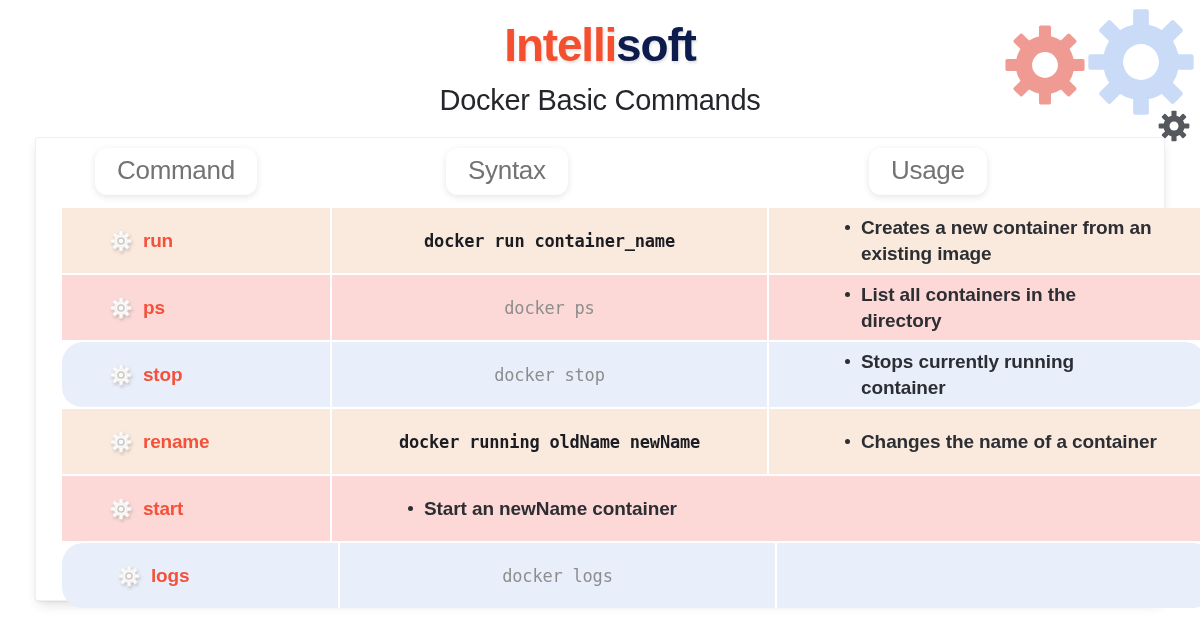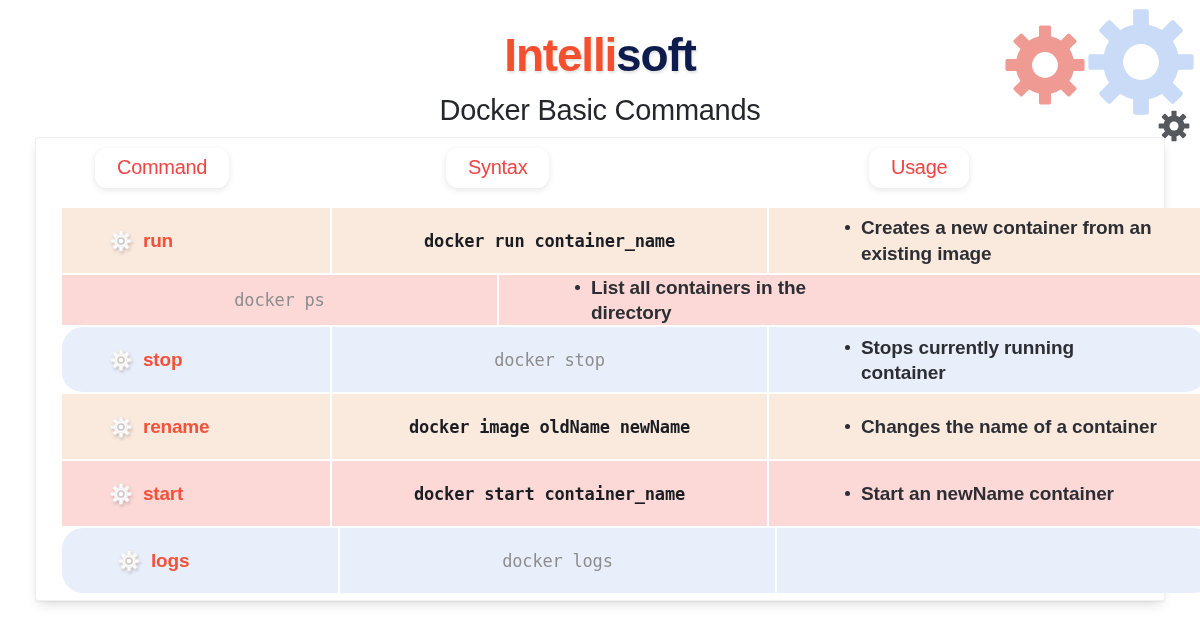--- a/index.html
+++ b/index.html
@@ -25,21 +25,21 @@
     pointer-events: none;
   }
   .deco-gear { position: absolute; }
   .gear-salmon { left: 12px; top: 22px; }
   .gear-blue   { left: 95px; top: 6px; }
   .gear-small  { left: 168px; top: 110px; }
 
   
   .header {
     position: absolute;
-    top: 14px; left: 0;
+    top: 4px; left: 0;
     width: 1200px;
     text-align: center;
   }
   .logo {
     margin-top: 18px;
     font-size: 46px;
     font-weight: 800;
     letter-spacing: -1.2px;
     line-height: 1;
     text-shadow: 1px 2px 3px rgba(0,0,0,0.13);
@@ -71,22 +71,22 @@
   .col-head-row {
     position: relative;
     height: 70px;
   }
   .col-head {
     position: absolute;
     top: 10px;
     background: #ffffff;
     border-radius: 12px;
     box-shadow: 0 2px 7px rgba(0,0,0,0.10);
-    font-size: 20px;
-    color: #ef4444;
+    font-size: 26px;
+    color: #737373;
     text-align: center;
     padding: 8px 22px 10px 22px;
     line-height: 1.1;
     letter-spacing: -0.3px;
     white-space: nowrap;
   }
   .col-head.h-command { left: 59px; }
   .col-head.h-syntax  { left: 410px; }
   .col-head.h-usage   { left: 833px; text-align: center; }
 
@@ -286,20 +286,39 @@
       <span class="syntax strong">docker run container_name</span>
     </div>
     <div class="cell-usage">
       <ul class="usage-list">
         <li class="usage-item">Creates a new container from an existing image</li>
       </ul>
     </div>
   </div>
 
   <div class="row bg-pink">
+    <div class="cell-command">
+      <span class="gear-icon-wrap">
+        <svg width="22" height="22" viewBox="0 0 100 100">
+          <g fill="#fbfbfb" stroke="#e4e0de" stroke-width="2">
+            <circle cx="50" cy="50" r="32"></circle>
+            <rect x="42" y="3" width="16" height="22" rx="3"></rect>
+            <rect x="42" y="75" width="16" height="22" rx="3"></rect>
+            <rect x="3" y="42" width="22" height="16" rx="3"></rect>
+            <rect x="75" y="42" width="22" height="16" rx="3"></rect>
+            <rect x="42" y="3" width="16" height="22" rx="3" transform="rotate(45 50 50)"></rect>
+            <rect x="42" y="75" width="16" height="22" rx="3" transform="rotate(45 50 50)"></rect>
+            <rect x="3" y="42" width="22" height="16" rx="3" transform="rotate(45 50 50)"></rect>
+            <rect x="75" y="42" width="22" height="16" rx="3" transform="rotate(45 50 50)"></rect>
+          </g>
+          <circle cx="50" cy="50" r="14" fill="none" stroke="#cfc8c4" stroke-width="7"></circle>
+        </svg>
+      </span>
+      <span class="cmd-label">ps</span>
+    </div>
     <div class="cell-syntax">
       <span class="syntax muted">docker ps</span>
     </div>
     <div class="cell-usage">
       <ul class="usage-list">
         <li class="usage-item">List all containers in the directory</li>
       </ul>
     </div>
   </div>
 
@@ -347,21 +366,21 @@
             <rect x="42" y="75" width="16" height="22" rx="3" transform="rotate(45 50 50)"></rect>
             <rect x="3" y="42" width="22" height="16" rx="3" transform="rotate(45 50 50)"></rect>
             <rect x="75" y="42" width="22" height="16" rx="3" transform="rotate(45 50 50)"></rect>
           </g>
           <circle cx="50" cy="50" r="14" fill="none" stroke="#cfc8c4" stroke-width="7"></circle>
         </svg>
       </span>
       <span class="cmd-label">rename</span>
     </div>
     <div class="cell-syntax">
-      <span class="syntax strong">docker image oldName newName</span>
+      <span class="syntax strong">docker running oldName newName</span>
     </div>
     <div class="cell-usage">
       <ul class="usage-list">
         <li class="usage-item">Changes the name of a container</li>
       </ul>
     </div>
   </div>
 
   <div class="row bg-pink">
     <div class="cell-command">
@@ -376,23 +395,20 @@
             <rect x="42" y="3" width="16" height="22" rx="3" transform="rotate(45 50 50)"></rect>
             <rect x="42" y="75" width="16" height="22" rx="3" transform="rotate(45 50 50)"></rect>
             <rect x="3" y="42" width="22" height="16" rx="3" transform="rotate(45 50 50)"></rect>
             <rect x="75" y="42" width="22" height="16" rx="3" transform="rotate(45 50 50)"></rect>
           </g>
           <circle cx="50" cy="50" r="14" fill="none" stroke="#cfc8c4" stroke-width="7"></circle>
         </svg>
       </span>
       <span class="cmd-label">start</span>
     </div>
-    <div class="cell-syntax">
-      <span class="syntax strong">docker start container_name</span>
-    </div>
     <div class="cell-usage">
       <ul class="usage-list">
         <li class="usage-item">Start an newName container</li>
       </ul>
     </div>
   </div>
 
   <div class="row bg-blue">
     <div class="cell-command">
       <span class="gear-icon-wrap">

